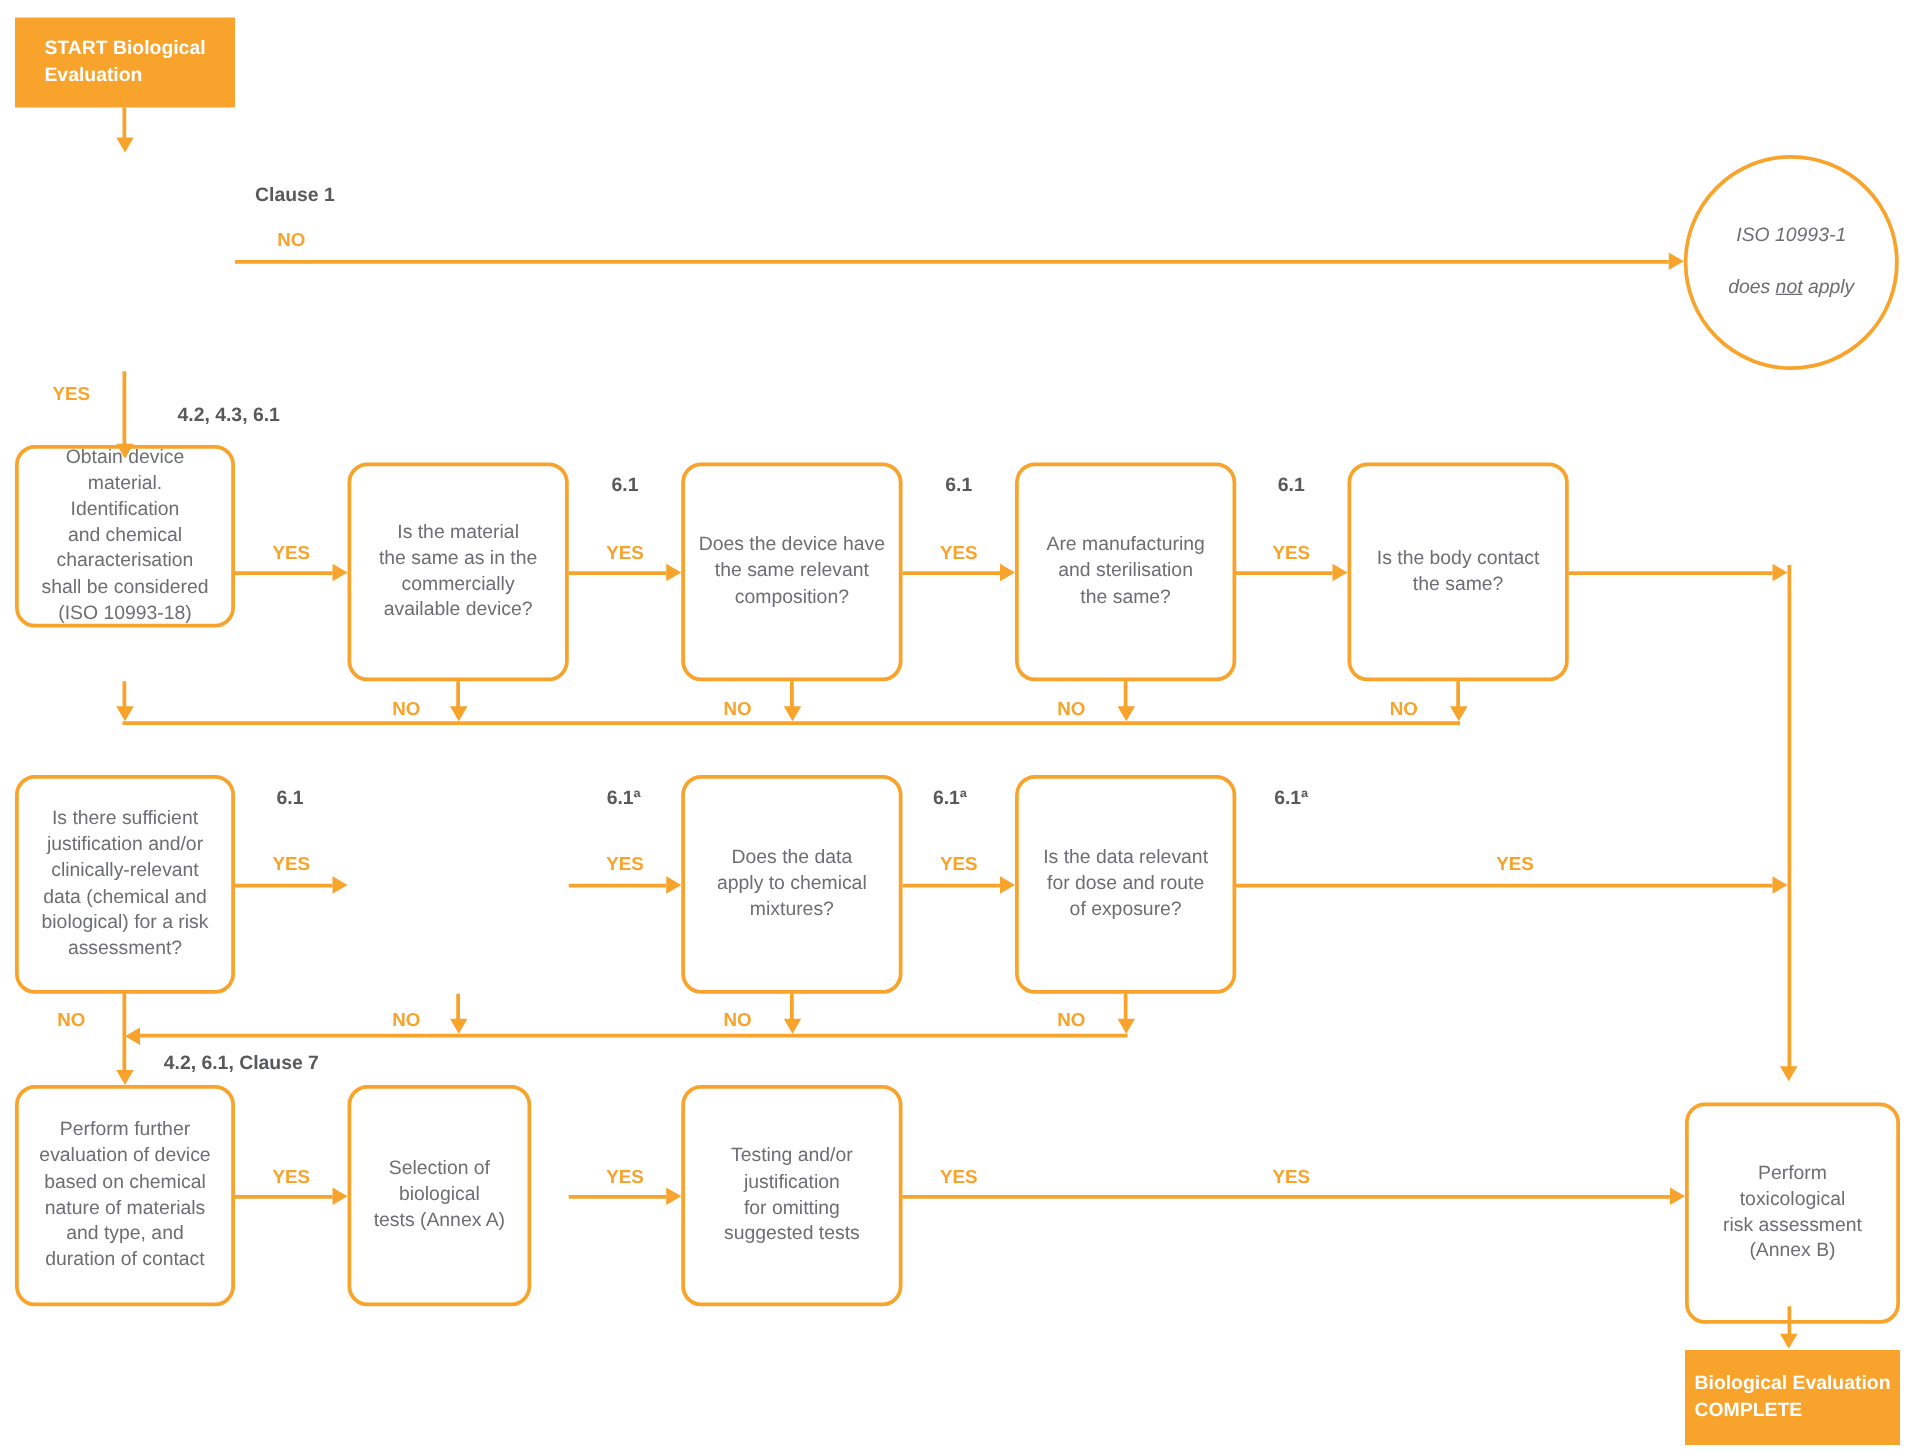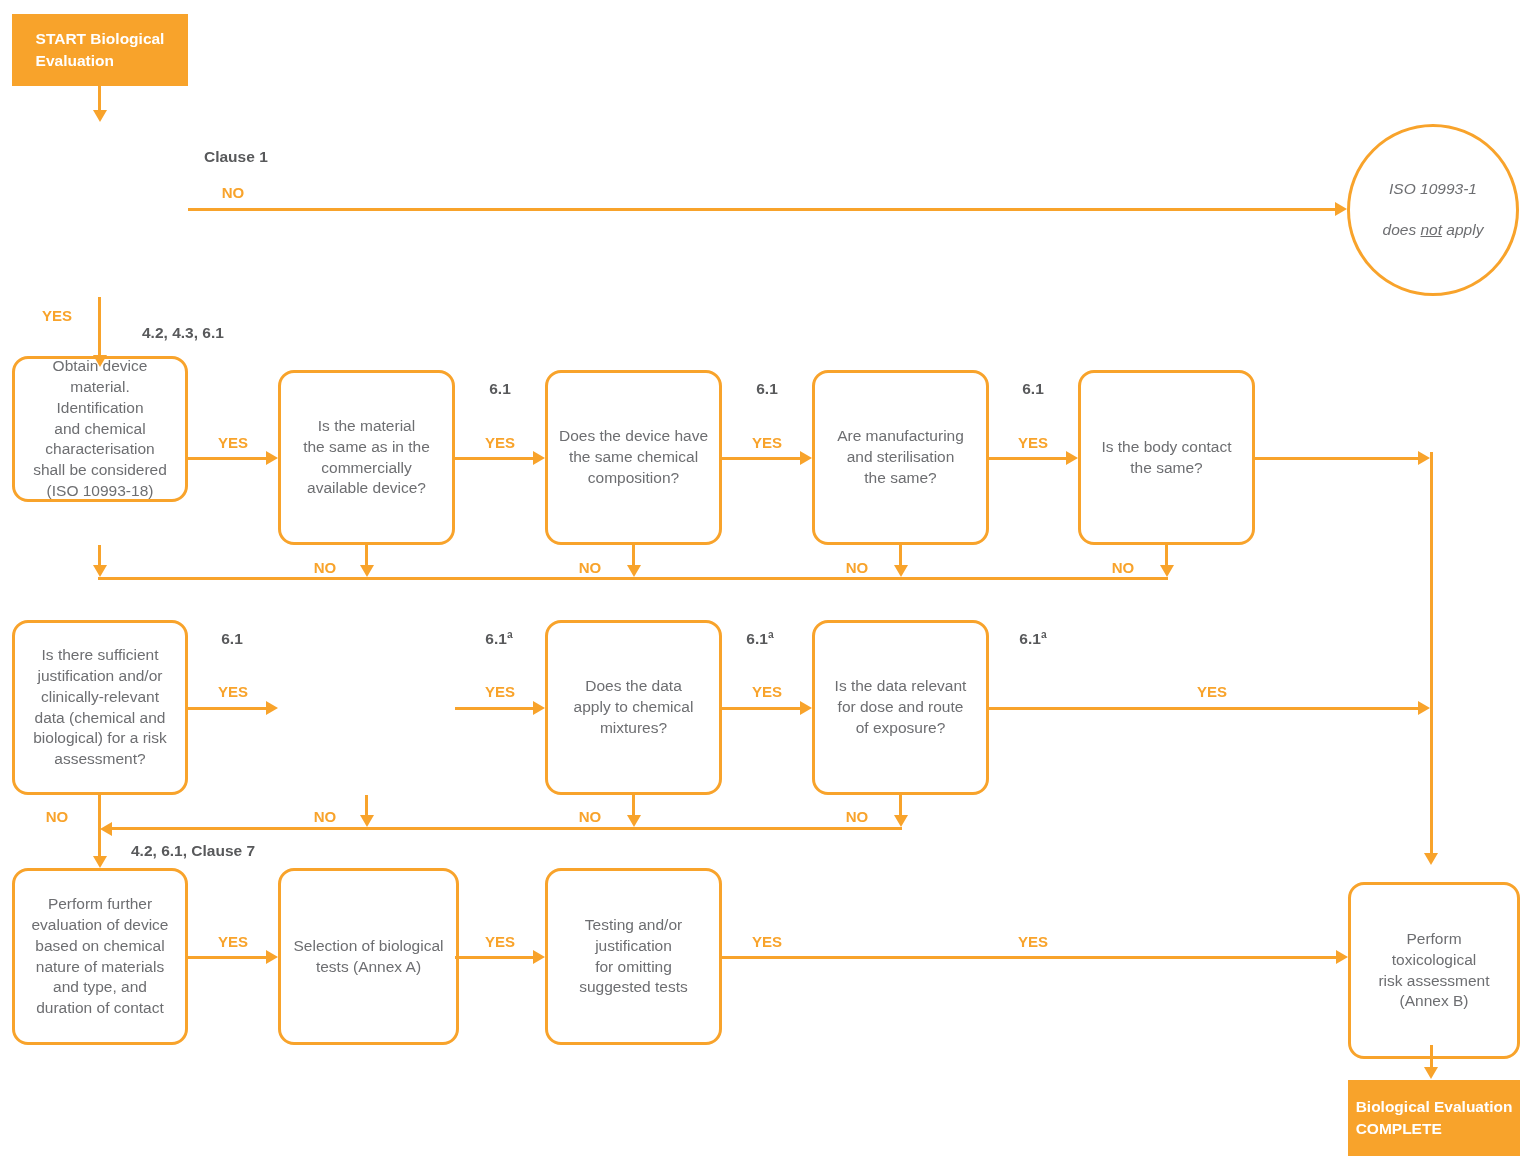--- a/index.html
+++ b/index.html
@@ -57,21 +57,21 @@
 Identification
 and chemical
 characterisation
 shall be considered
 (ISO 10993-18)</div>
   <div class="node" style="left:278px;top:370px;width:177px;height:175px;">Is the material
 the same as in the
 commercially
 available device?</div>
   <div class="node" style="left:545px;top:370px;width:177px;height:175px;">Does the device have
-the same chemical
+the same relevant
 composition?</div>
   <div class="node" style="left:812px;top:370px;width:177px;height:175px;">Are manufacturing
 and sterilisation
 the same?</div>
   <div class="node" style="left:1078px;top:370px;width:177px;height:175px;">Is the body contact
 the same?</div>
 
   <div class="node" style="left:12px;top:620px;width:176px;height:175px;">Is there sufficient
 justification and/or
 clinically-relevant
@@ -84,21 +84,21 @@
   <div class="node" style="left:545px;top:620px;width:177px;height:175px;">Does the data
 apply to chemical
 mixtures?</div>
 
   <div class="node" style="left:12px;top:868px;width:176px;height:177px;">Perform further
 evaluation of device
 based on chemical
 nature of materials
 and type, and
 duration of contact</div>
-  <div class="node" style="left:278px;top:868px;width:181px;height:177px;">Selection of biological
+  <div class="node" style="left:278px;top:868px;width:147px;height:177px;">Selection of biological
 tests (Annex A)</div>
   <div class="node" style="left:545px;top:868px;width:177px;height:177px;">Testing and/or
 justification
 for omitting
 suggested tests</div>
   <div class="node" style="left:1348px;top:868px;width:172px;height:177px;margin-top:14px;">Perform
 toxicological
 risk assessment
 (Annex B)</div>
   <div class="endcap" style="left:1348px;top:1080px;width:172px;height:76px;">Biological Evaluation

